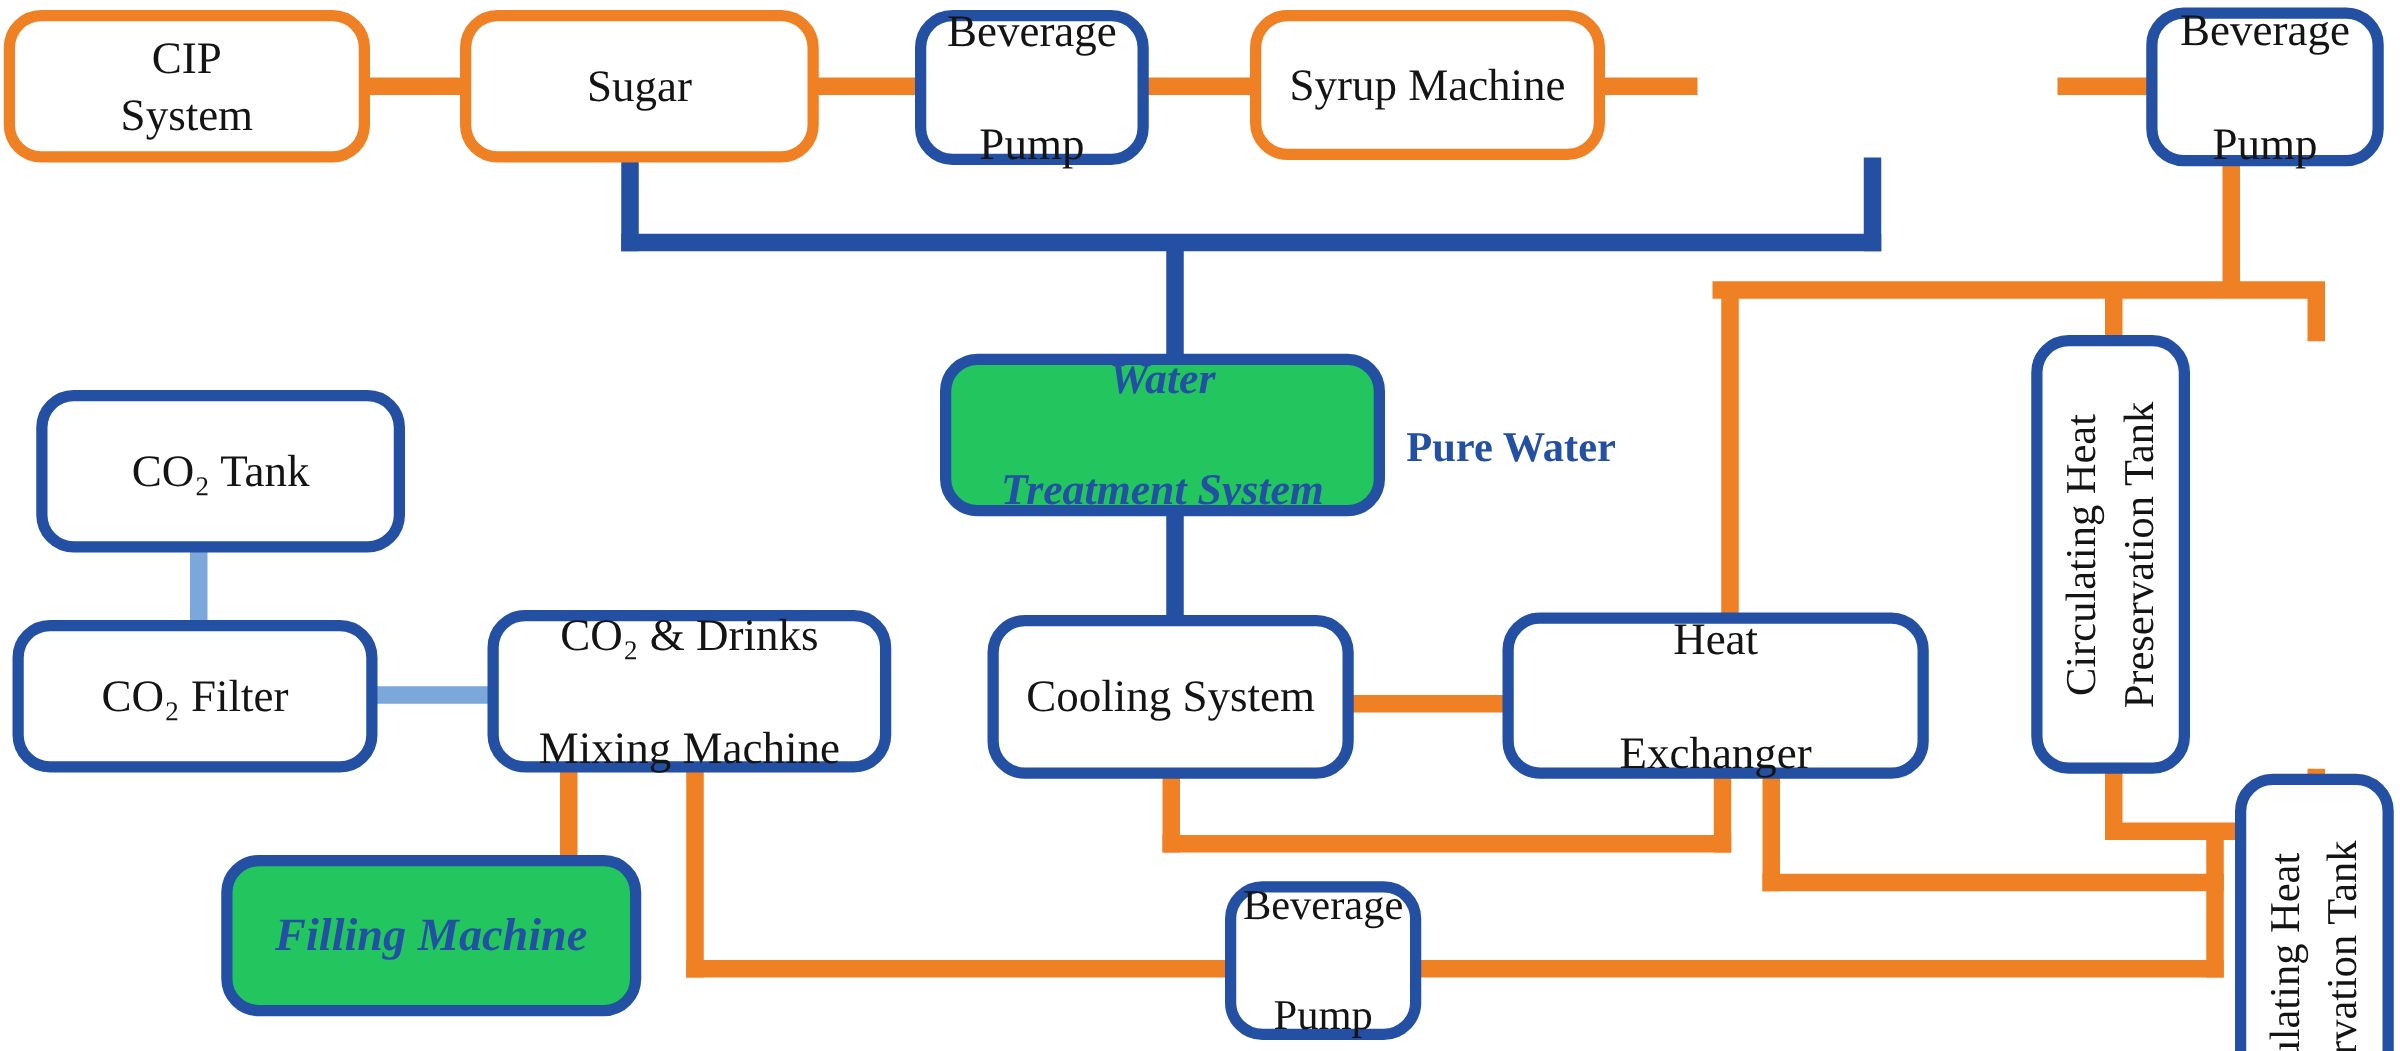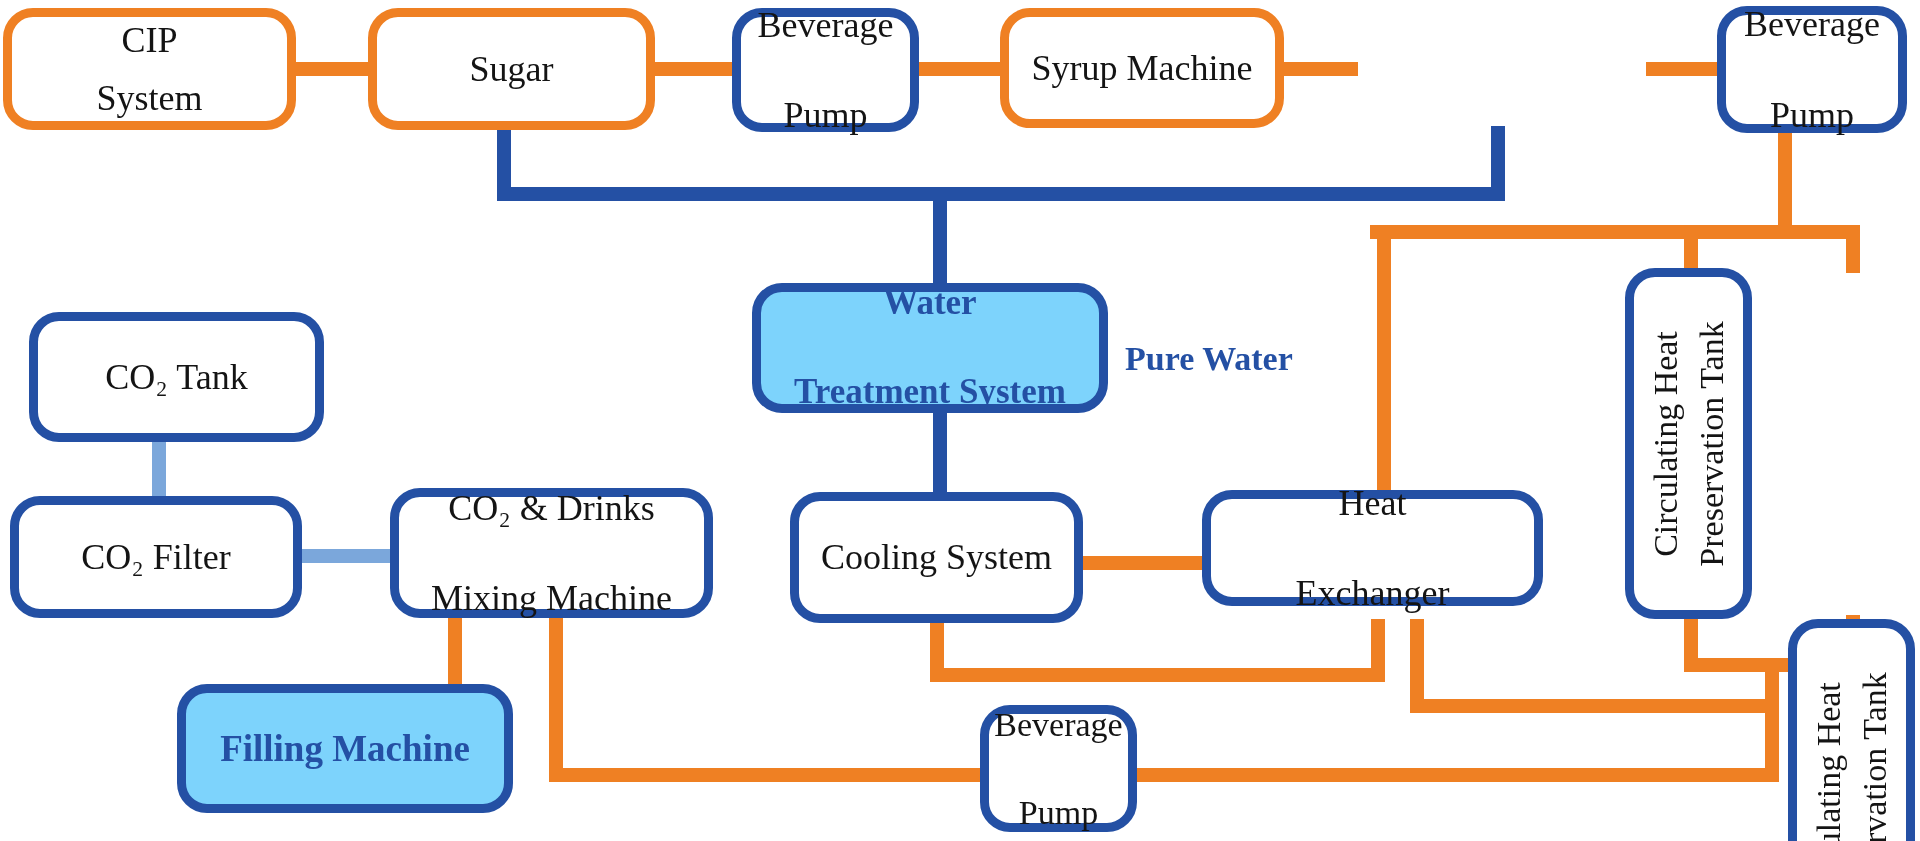--- a/index.html
+++ b/index.html
@@ -7,21 +7,21 @@
           font-family:"Liberation Serif", serif;}
   .conn{position:absolute;}
   .c-orange{background:#EF8023;}
   .c-blue{background:#2450A4;}
   .c-lblue{background:#7BA7DB;}
   .box{position:absolute;box-sizing:border-box;background:#ffffff;border:9px solid #EF8023;
        border-radius:30px;display:flex;flex-direction:column;align-items:center;justify-content:center;
        font-size:36px;color:#141414;text-align:center;line-height:1.28;}
   .blue-b{border-color:#2450A4;gap:44px;}
   .orange-b{border-color:#EF8023;}
-  .yellow{background:#7dd3fc;color:#2450A4;font-weight:bold;}
+  .yellow{background:#22c55e;color:#2450A4;font-weight:bold;font-style:italic;}
   .floatlabel{position:absolute;color:#2450A4;font-weight:bold;font-size:34px;white-space:nowrap;}
   .tankbox{position:relative;}
   .rot{position:absolute;left:50%;top:50%;transform:translate(-50%,-50%) rotate(-90deg);
        white-space:nowrap;text-align:center;font-size:34px;line-height:1.35;}
   .line{display:block;}
 </style>
 </head>
 <body>
 
 <div id="canvas">
@@ -55,21 +55,21 @@
   <div class="conn c-orange" style="left:930px;top:668px;width:455px;height:14px;"></div>
   <div class="conn c-orange" style="left:1371px;top:619px;width:14px;height:63px;"></div>
 
   <div class="conn c-orange" style="left:448px;top:616px;width:14px;height:72px;"></div>
   <div class="conn c-orange" style="left:549px;top:616px;width:14px;height:166px;"></div>
   <div class="conn c-orange" style="left:549px;top:768px;width:1230px;height:14px;"></div>
 
   <div class="conn c-lblue" style="left:152px;top:440px;width:14px;height:58px;"></div>
   <div class="conn c-lblue" style="left:298px;top:549px;width:96px;height:14px;"></div>
 
-  <div class="box orange-b" style="left:3px;top:8px;width:293px;height:122px;justify-content:space-between;">
+  <div class="box orange-b" style="left:3px;top:8px;width:293px;height:122px;">
     <span class="line">CIP</span>
     <span class="line">System</span>
   </div>
 
   <div class="box orange-b" style="left:368px;top:8px;width:287px;height:122px;">
     <span class="line">Sugar</span>
   </div>
 
   <div class="box blue-b" style="left:732px;top:8px;width:187px;height:124px;">
     <span class="line">Beverage</span>
@@ -103,21 +103,21 @@
 
   <div class="box blue-b" style="left:390px;top:488px;width:323px;height:130px;">
     <span class="line">CO₂ &amp; Drinks</span>
     <span class="line">Mixing Machine</span>
   </div>
 
   <div class="box blue-b" style="left:790px;top:492px;width:293px;height:131px;">
     <span class="line">Cooling System</span>
   </div>
 
-  <div class="box blue-b" style="left:1202px;top:490px;width:341px;height:116px;">
+  <div class="box blue-b" style="left:1202px;top:490px;width:341px;height:133px;">
     <span class="line">Heat</span>
     <span class="line">Exchanger</span>
   </div>
 
   <div class="box blue-b tankbox" style="left:1625px;top:268px;width:127px;height:351px;">
     <div class="rot">
       <span class="line">Circulating Heat</span>
       <span class="line">Preservation Tank</span>
     </div>
   </div>

